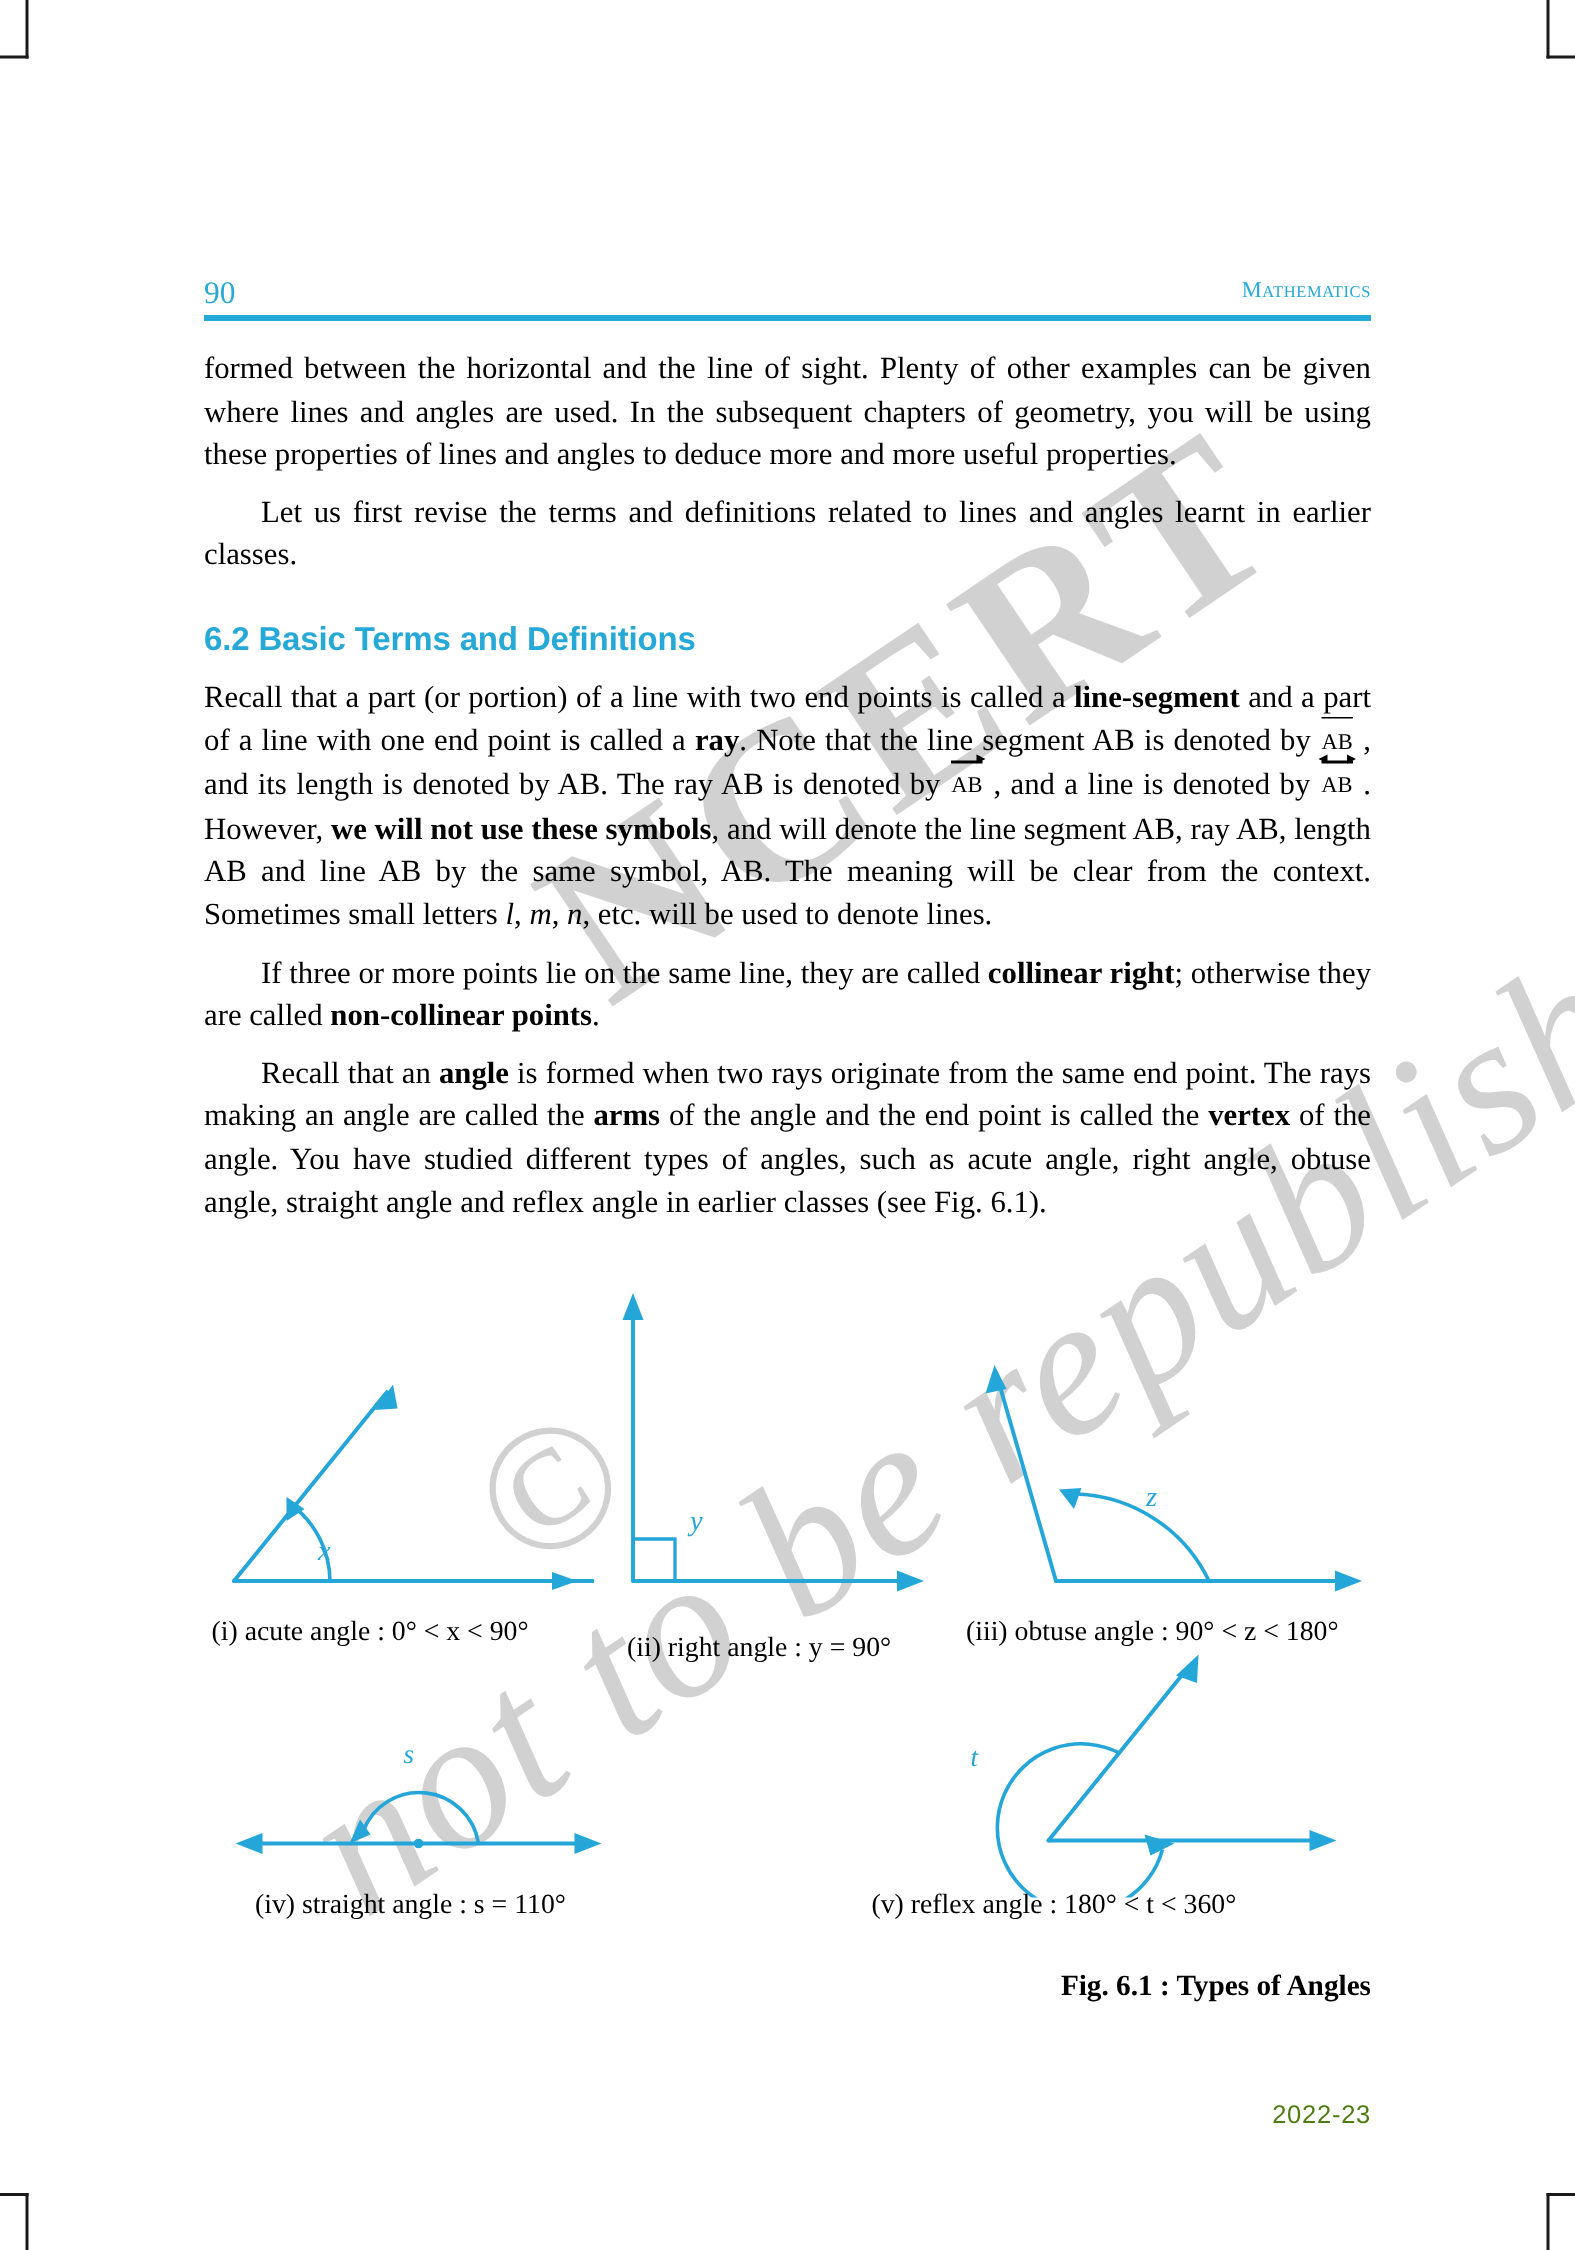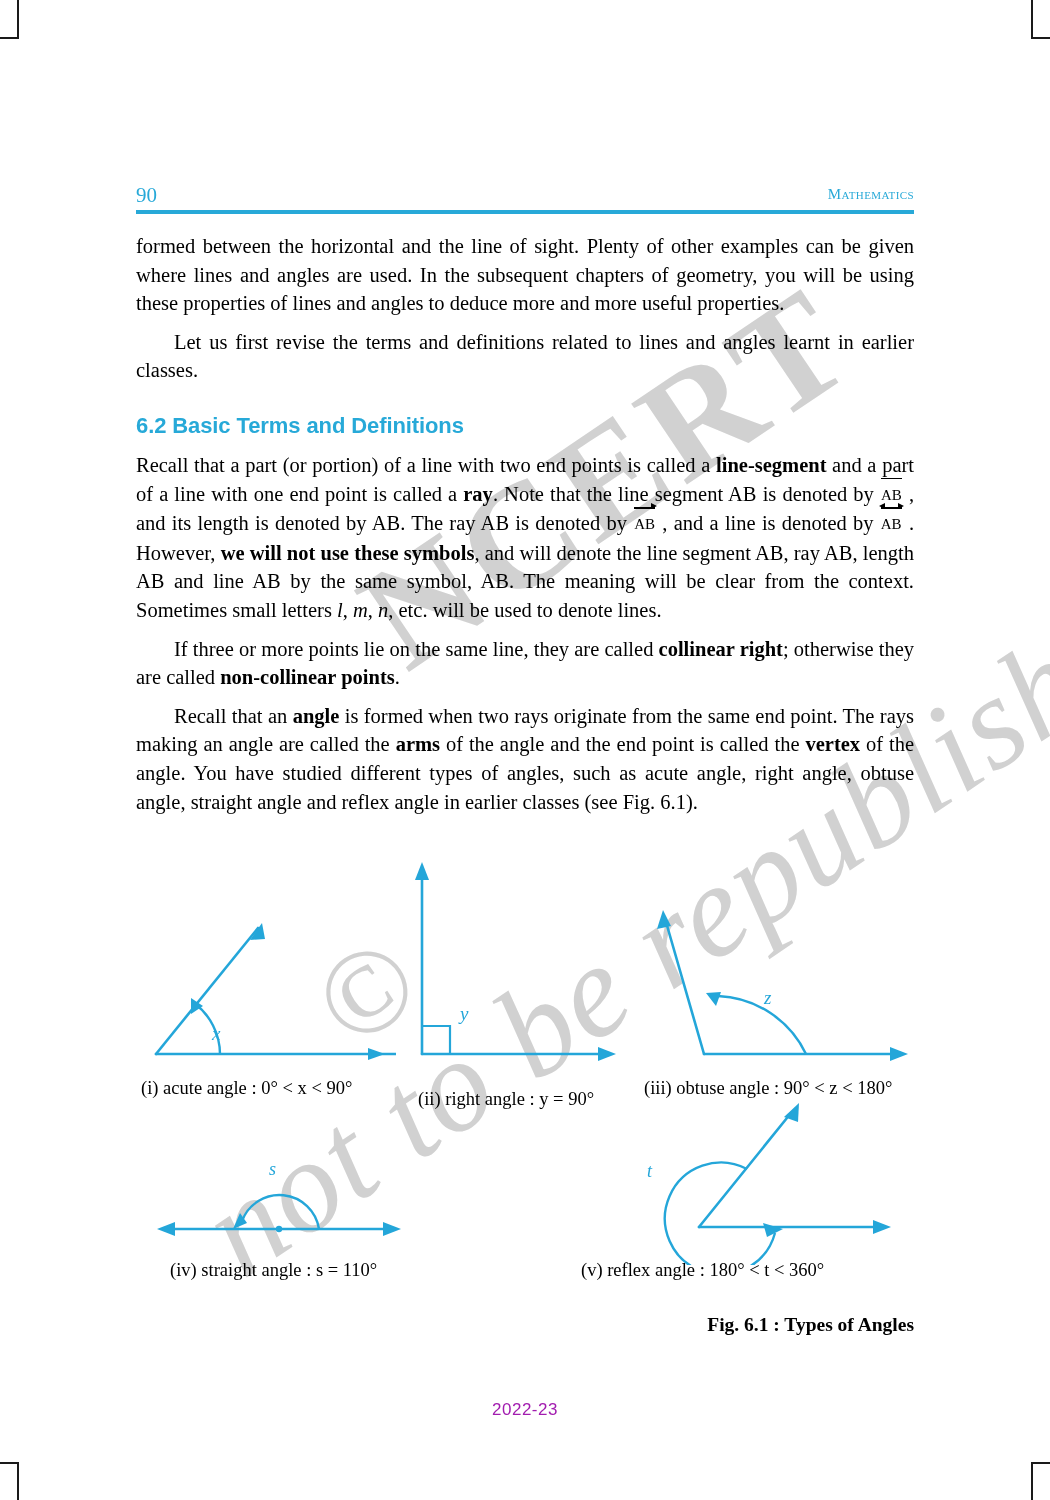--- a/index.html
+++ b/index.html
@@ -183,24 +183,24 @@
     text-align: right;
     font-size: 19.5px;
     font-weight: 700;
   }
 
   
   .footer {
     position: absolute;
     left: 0; top: 1400px;
     width: 778px;
-    text-align: center;
+    text-align: right;
     font-size: 17px;
     font-family: "Liberation Sans", sans-serif;
-    color: #a21caf;
+    color: #4d7c0f;
     letter-spacing: .5px;
   }
 
   svg text { font-family: "Liberation Serif", "DejaVu Serif", serif; }
 </style>
 </head>
 <body>
 
 <div class="crop crop-tl-v"></div>
 <div class="crop crop-tl-h"></div>

